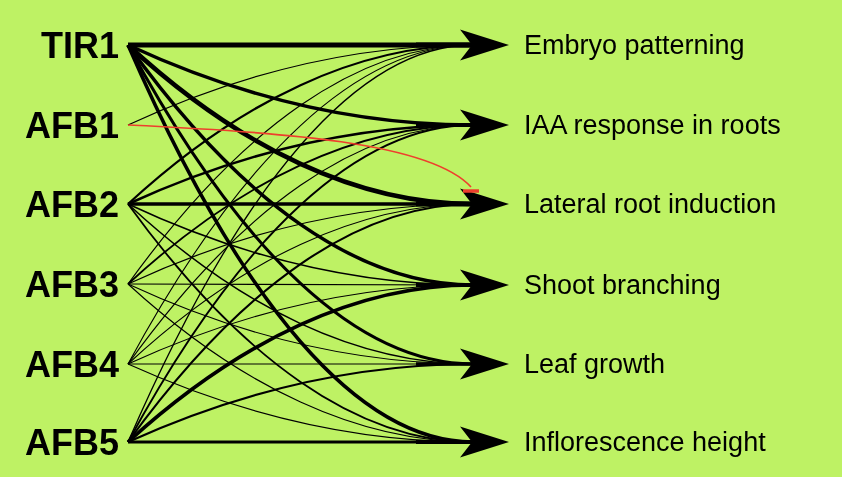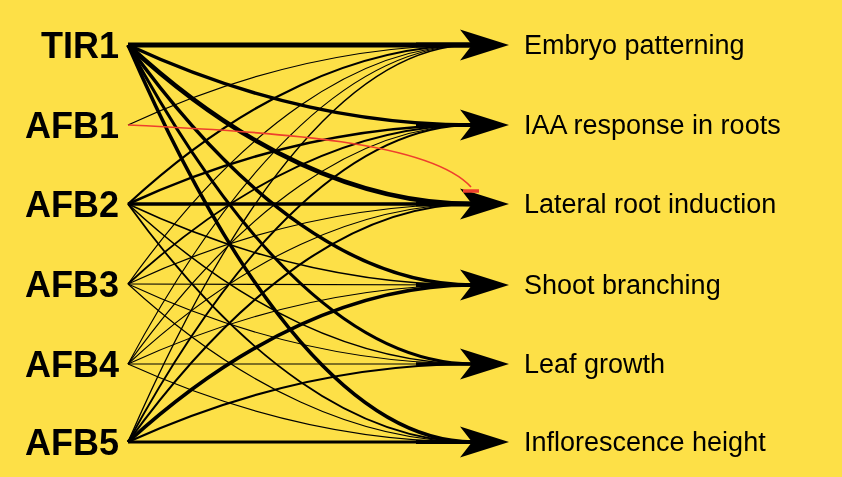--- a/index.html
+++ b/index.html
@@ -1,19 +1,19 @@
 <!DOCTYPE html>
 <html><head>
 <meta charset="utf-8">
 <style>
   html,body{margin:0;padding:0;background:#ffffff;}
   .stage{
     position:relative;
     width:842px;height:477px;
-    background:#fde047;
+    background:#bef264;
     font-family:"Liberation Sans", sans-serif;
     overflow:hidden;
   }
   svg{display:block;}
   .left-label{
     font-family:"Liberation Sans", sans-serif;
     font-weight:bold;
     font-size:36px;
     fill:#000000;
   }

